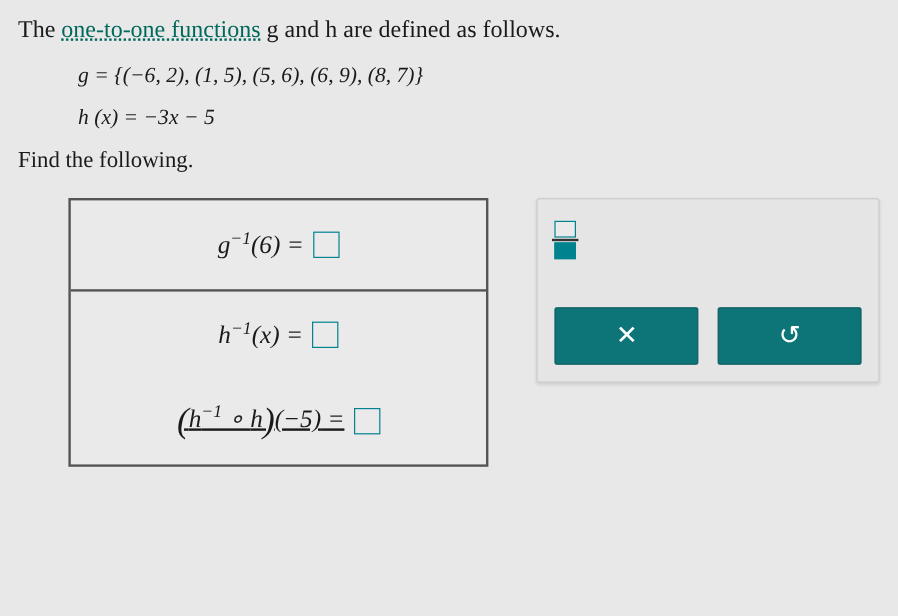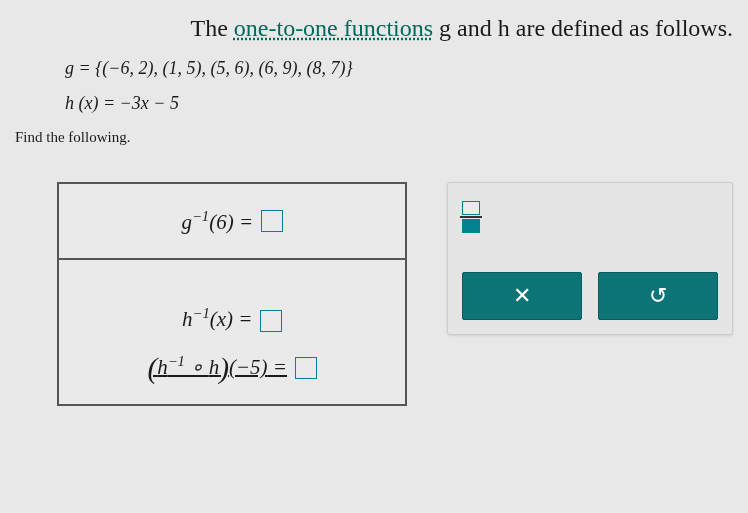--- a/index.html
+++ b/index.html
@@ -5,43 +5,43 @@
 * { box-sizing: border-box; margin: 0; padding: 0; }
 body {
   width: 748px;
   height: 513px;
   background: #e8e8e8;
   font-family: 'Times New Roman', serif;
   color: #1a1a1a;
   padding: 10px 15px;
   position: relative;
 }
-.problem-text { font-size: 24px; line-height: 1.5; text-align: right; }
+.problem-text { font-size: 20px; line-height: 1.5; }
 .underline { text-decoration: underline dotted; color: #00695c; font-weight: 500; }
 .math-block { margin: 12px 0 8px 50px; font-size: 18px; font-style: italic; font-family: 'Times New Roman', serif; }
 .math-block.second { margin-top: 14px; }
-.find-text { font-size: 15px; margin-top: 15px; margin-bottom: 36px; }
+.find-text { font-size: 19px; margin-top: 15px; margin-bottom: 20px; }
 .bottom-area { display: flex; gap: 40px; align-items: flex-start; }
 .answer-box {
   width: 370px;
   border: 2px solid #555;
   background: #eaeaea;
   margin-left: 42px;
 }
 .answer-row {
   height: 76px;
   display: flex;
   align-items: center;
   justify-content: center;
   font-size: 21px;
   font-style: italic;
   font-family: 'Times New Roman', serif;
 }
 .answer-row.first { border-bottom: 2px solid #555; }
-.answer-row.second { border-bottom: none; height: 72px; align-items: flex-end; }
+.answer-row.second { border-bottom: none; height: 72px; }
 .answer-row.third { height: 72px; text-decoration: underline; }
 .input-box {
   display: inline-block;
   width: 22px;
   height: 22px;
   border: 1.5px solid #00838f;
   background: #eaeaea;
   vertical-align: middle;
   margin-left: 8px;
 }

